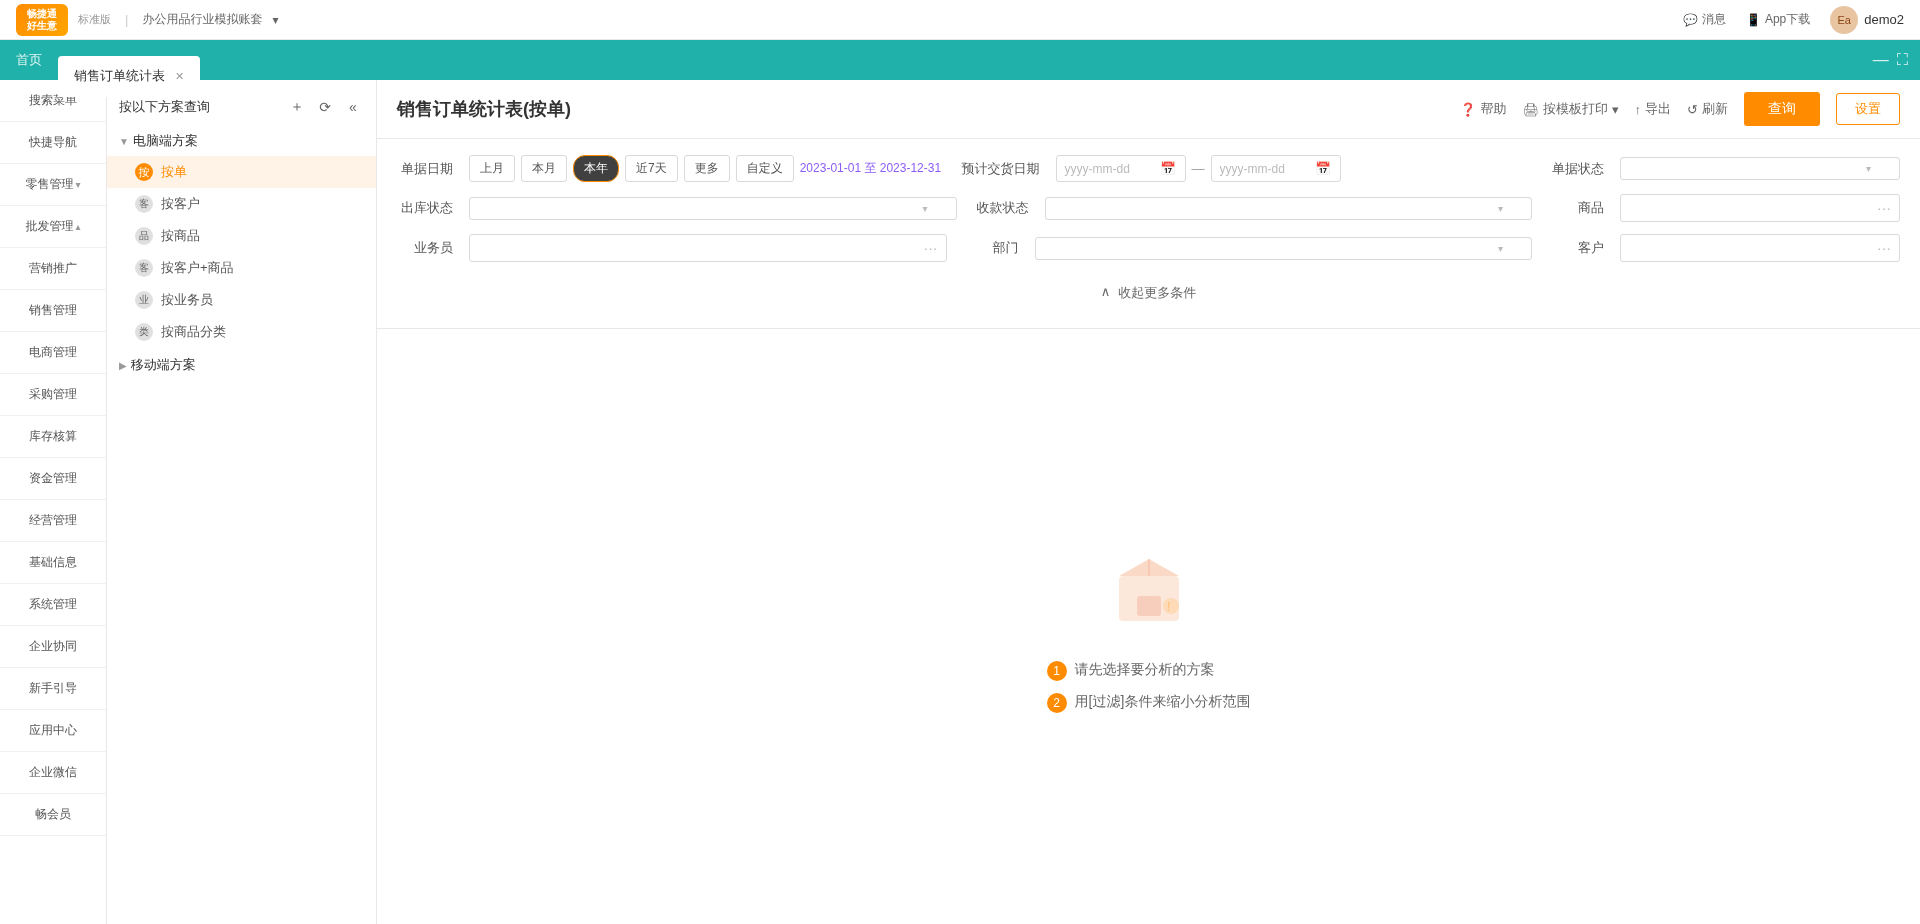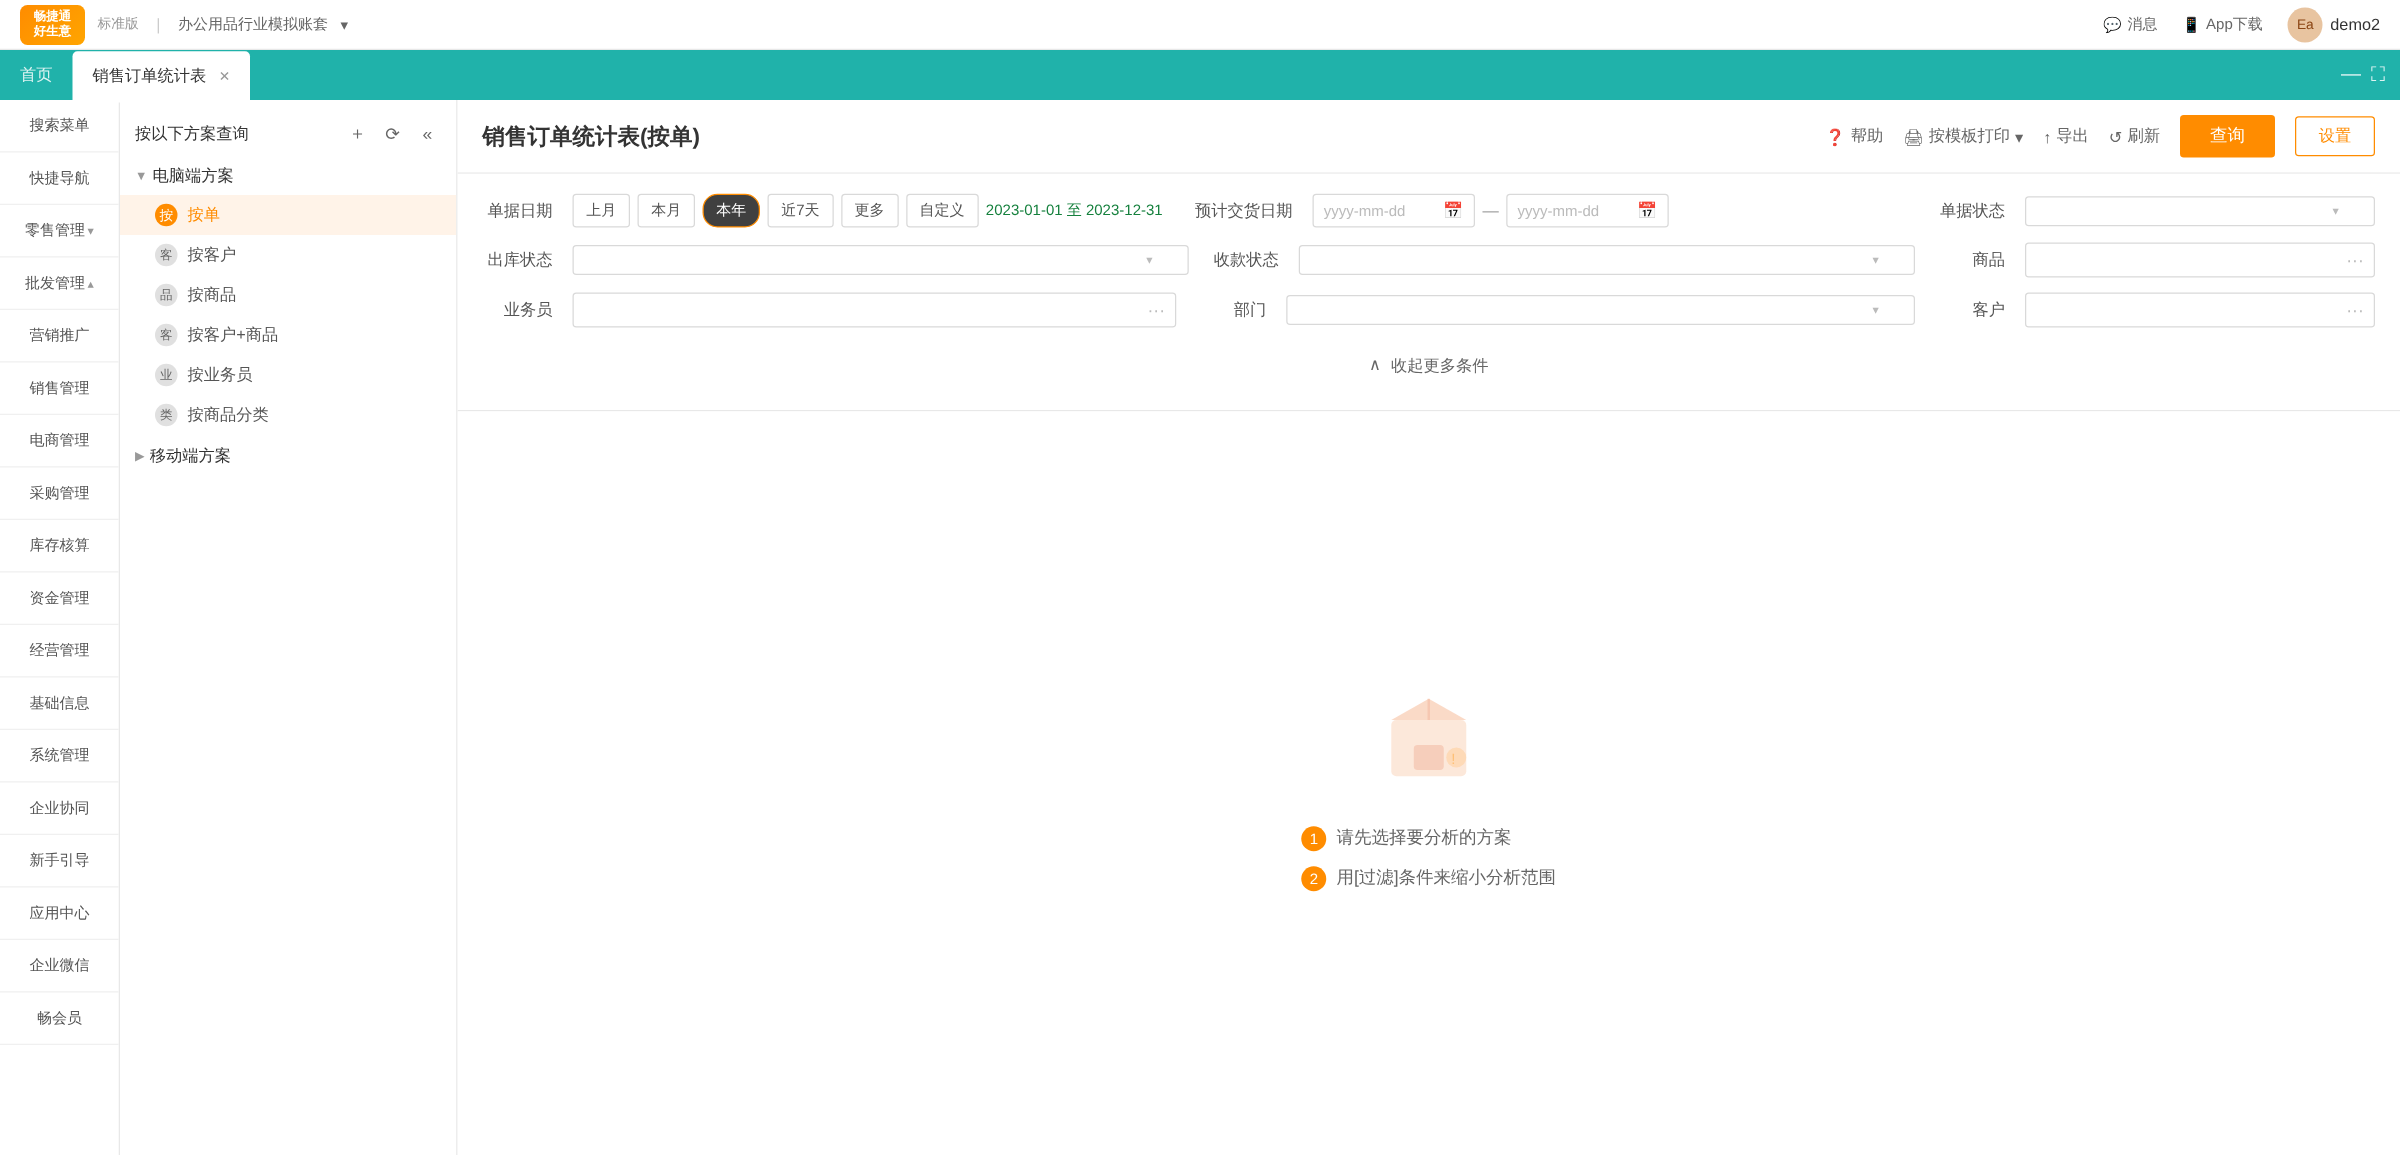--- a/index.html
+++ b/index.html
@@ -15,30 +15,30 @@
     .top-bar-right { display: flex; align-items: center; gap: 20px; }
     .top-bar-icon-item { display: flex; align-items: center; gap: 4px; color: #666; font-size: 12px; cursor: pointer; }
     .top-bar-user { display: flex; align-items: center; gap: 6px; cursor: pointer; }
     .user-avatar { width: 28px; height: 28px; border-radius: 50%; background: #e8c4a0; display: flex; align-items: center; justify-content: center; font-size: 11px; color: #8b4513; overflow: hidden; }
     .user-name { font-size: 13px; color: #333; }
 
     
     .tab-bar { height: 40px; background: #20b2aa; display: flex; align-items: center; padding: 0 0 0 0; position: relative; }
     .tab-item { height: 40px; padding: 0 16px; display: flex; align-items: center; gap: 6px; cursor: pointer; font-size: 13px; color: rgba(255,255,255,0.85); }
     .tab-item.home { background: transparent; }
-    .tab-item.active { background: #fff; color: #333; border-radius: 4px 4px 0 0; position: relative; top: 1px; height: 41px; }
+    .tab-item.active { background: #fff; color: #333; border-radius: 4px 4px 0 0; position: relative; top: 16px; height: 41px; }
     .tab-close { font-size: 11px; color: #999; cursor: pointer; margin-left: 4px; }
     .tab-bar-actions { margin-left: auto; display: flex; align-items: center; gap: 8px; padding-right: 12px; }
     .tab-bar-action { color: rgba(255,255,255,0.85); cursor: pointer; font-size: 16px; }
 
     
     .main-layout { display: flex; flex: 1; overflow: hidden; }
 
     
-    .sidebar { width: 96px; background: #fff; border-right: 1px solid #e8e8e8; display: flex; flex-direction: column; overflow-y: auto; }
+    .sidebar { width: 107px; background: #fff; border-right: 1px solid #e8e8e8; display: flex; flex-direction: column; overflow-y: auto; }
     .sidebar-item { padding: 12px 8px; text-align: center; cursor: pointer; color: #555; font-size: 12px; border-bottom: 1px solid #f0f0f0; transition: all 0.2s; }
     .sidebar-item.has-arrow { display: flex; align-items: center; justify-content: center; gap: 2px; }
     .sidebar-arrow { font-size: 10px; color: #999; }
 
     
     .content-area { flex: 1; display: flex; overflow: hidden; }
 
     
     .scheme-panel { width: 270px; background: #fff; border-right: 1px solid #e8e8e8; padding: 8px 0; overflow-y: auto; }
     .scheme-panel-header { display: flex; align-items: center; padding: 8px 12px; gap: 6px; }
@@ -71,21 +71,21 @@
     
     .filter-area { background: #fff; padding: 16px 20px; border-bottom: 1px solid #e8e8e8; }
     .filter-row { display: flex; align-items: center; gap: 16px; margin-bottom: 12px; flex-wrap: wrap; }
     .filter-row:last-child { margin-bottom: 0; }
     .filter-label { font-size: 13px; color: #555; white-space: nowrap; min-width: 56px; text-align: right; }
     .filter-label-wide { min-width: 70px; }
 
     .date-filter { display: flex; align-items: center; gap: 6px; flex: 1; }
     .date-btn { padding: 4px 10px; border: 1px solid #d9d9d9; border-radius: 3px; background: #fff; cursor: pointer; font-size: 12px; color: #555; }
     .date-btn.active { background: #404040; color: #fff; border-color: #ff8c00; border-radius: 12px; }
-    .date-range-text { font-size: 12px; color: #15803d; }
+    .date-range-text { font-size: 12px; color: #8b5cf6; }
 
     .date-input-group { display: flex; align-items: center; gap: 6px; flex: 1; }
     .date-input { border: 1px solid #d9d9d9; border-radius: 3px; padding: 5px 8px; font-size: 12px; color: #bbb; width: 130px; display: flex; align-items: center; justify-content: space-between; cursor: pointer; background: #fff; }
     .date-sep { color: #999; }
     .cal-icon { color: #bbb; font-size: 13px; }
 
     .select-input { border: 1px solid #d9d9d9; border-radius: 3px; padding: 5px 28px 5px 8px; font-size: 12px; color: #bbb; background: #fff; cursor: pointer; position: relative; display: flex; align-items: center; justify-content: space-between; min-width: 200px; flex: 1; }
     .select-arrow { color: #bbb; font-size: 10px; }
 
     .text-input { border: 1px solid #d9d9d9; border-radius: 3px; padding: 5px 8px; font-size: 12px; color: #bbb; width: 200px; flex: 1; background: #fff; display: flex; align-items: center; justify-content: space-between; }

